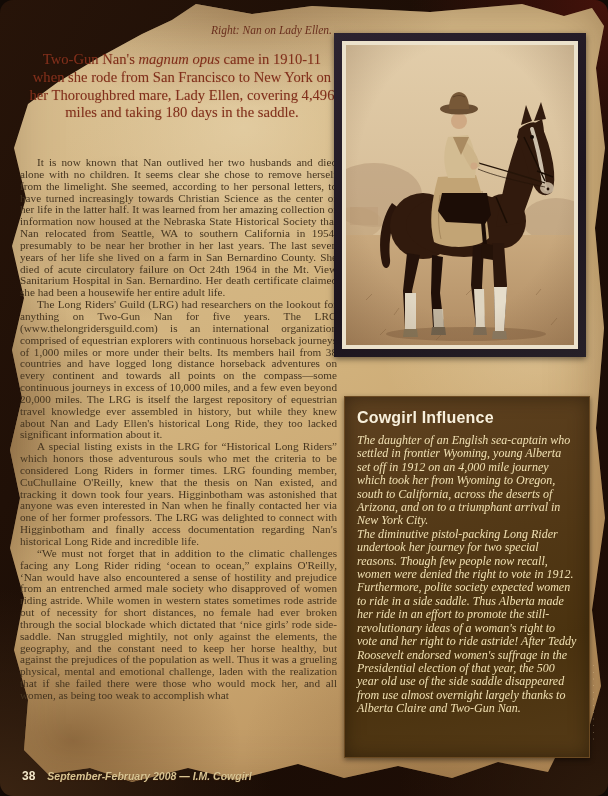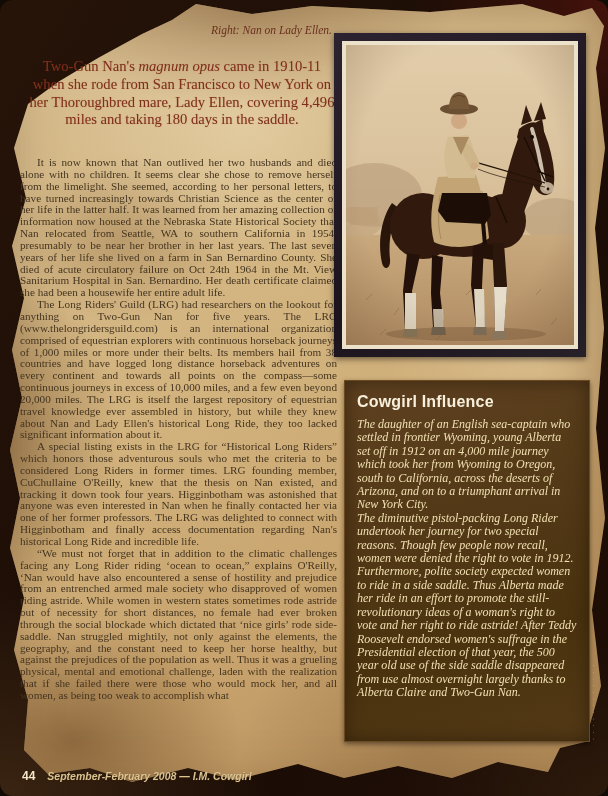--- a/index.html
+++ b/index.html
@@ -17,32 +17,32 @@
       radial-gradient(170px 240px at 0% 55%, rgba(105,70,35,.5), transparent 70%),
       radial-gradient(300px 130px at 40% 2%, rgba(125,85,45,.38), transparent 70%),
       radial-gradient(260px 200px at 40% 16%, rgba(255,244,214,.30), transparent 70%),
       radial-gradient(220px 160px at 88% 44%, rgba(255,244,214,.22), transparent 70%),
       radial-gradient(260px 200px at 70% 94%, rgba(120,85,45,.32), transparent 70%),
       radial-gradient(160px 120px at 20% 30%, rgba(118,80,42,.28), transparent 70%),
       linear-gradient(155deg,#d8bf92 0%,#d2b37e 45%,#c7a26c 72%,#b28a58 100%);
     box-shadow:inset 0 0 60px rgba(84,50,22,.45);}
   .caption{position:absolute;top:24px;left:40px;width:292px;text-align:right;
     font-style:italic;font-size:11.5px;color:#6a2f1e;}
-  .pullquote{position:absolute;top:58px;left:28px;width:308px;text-align:center;
+  .pullquote{position:absolute;top:51px;left:28px;width:308px;text-align:center;
     font-size:14.6px;line-height:17.8px;color:#812f1b;text-shadow:0 0 1px rgba(129,47,27,.25);}
   .pullquote em{font-style:italic;}
   .bodycol{position:absolute;top:157px;left:20px;width:317px;
     font-size:11.2px;line-height:11.85px;text-align:justify;color:#453520;}
   .bodycol p{margin:0;text-indent:17px;}
   .photoframe{position:absolute;left:334px;top:33px;width:252px;height:324px;
     background:linear-gradient(150deg,#2c2330,#1c141d 60%,#262028);
     padding:8px;box-sizing:border-box;box-shadow:0 2px 6px rgba(0,0,0,.5);}
   .photomat{width:100%;height:100%;background:#ece2cc;padding:4px;box-sizing:border-box;}
   .photo{width:100%;height:100%;display:block;}
-  .sidebar{position:absolute;left:344px;top:380px;width:246px;height:362px;box-sizing:border-box;
+  .sidebar{position:absolute;left:344px;top:396px;width:246px;height:362px;box-sizing:border-box;
     background:linear-gradient(165deg,#5e4120 0%,#4a320f 70%,#543a16 100%);
     border:1px solid #6b4a22;box-shadow:inset 0 0 18px rgba(30,18,5,.55), 0 2px 5px rgba(0,0,0,.45);
     padding:12px 12px 10px 12px;overflow:hidden;}
   .sidebar h2{margin:0 0 7px 0;font-family:"Liberation Sans",sans-serif;font-weight:bold;
     font-size:16px;color:#f8f0dc;letter-spacing:.2px;}
   .sidebar p{margin:0;font-style:italic;font-size:12px;line-height:13.4px;color:#f0e0b2;}
   .vcredit{position:absolute;left:590px;top:645px;height:95px;
     writing-mode:vertical-rl;transform:rotate(180deg);
     font-family:"Liberation Sans",sans-serif;font-size:6px;letter-spacing:1.5px;
     color:rgba(240,225,180,.8);}
@@ -148,15 +148,15 @@
 
   <div class="sidebar">
     <h2>Cowgirl Influence</h2>
     <p>The daughter of an English sea-captain who settled in frontier Wyoming, young Alberta set off in 1912 on an 4,000 mile journey which took her from Wyoming to Oregon, south to California, across the deserts of Arizona, and on to a triumphant arrival in New York City.</p>
     <p>The diminutive pistol-packing Long Rider undertook her journey for two special reasons. Though few people now recall, women were denied the right to vote in 1912. Furthermore, polite society expected women to ride in a side saddle. Thus Alberta made her ride in an effort to promote the still-revolutionary ideas of a woman's right to vote and her right to ride astride!  After Teddy Roosevelt endorsed women's suffrage in the Presidential election of that year, the 500 year old use of the side saddle disappeared from use almost overnight largely thanks to Alberta Claire and Two-Gun Nan.</p>
   </div>
 
   <div class="vcredit">· · · · · · · · · · · ·</div>
 
   <div class="footer">
-    <span class="pagenum">44</span><span class="issue">September-February 2008 — I.M. Cowgirl</span>
+    <span class="pagenum">38</span><span class="issue">September-February 2008 — I.M. Cowgirl</span>
   </div>
 </div>
 
 </body></html>

